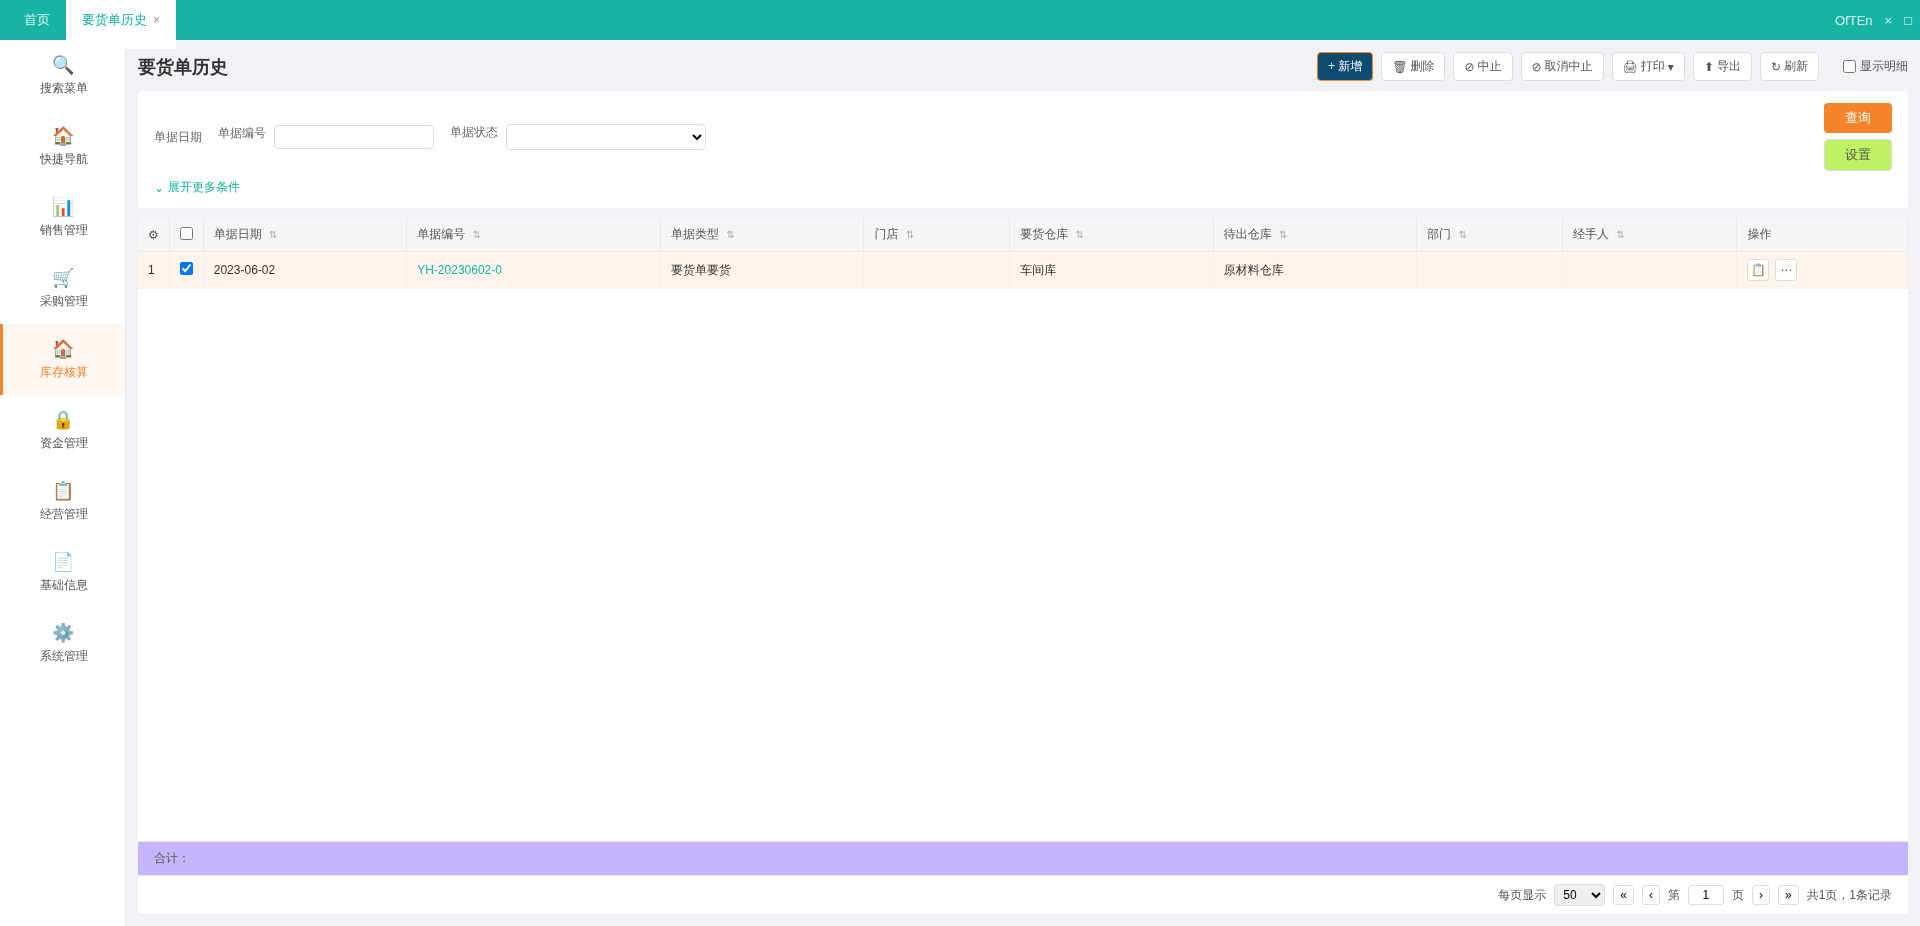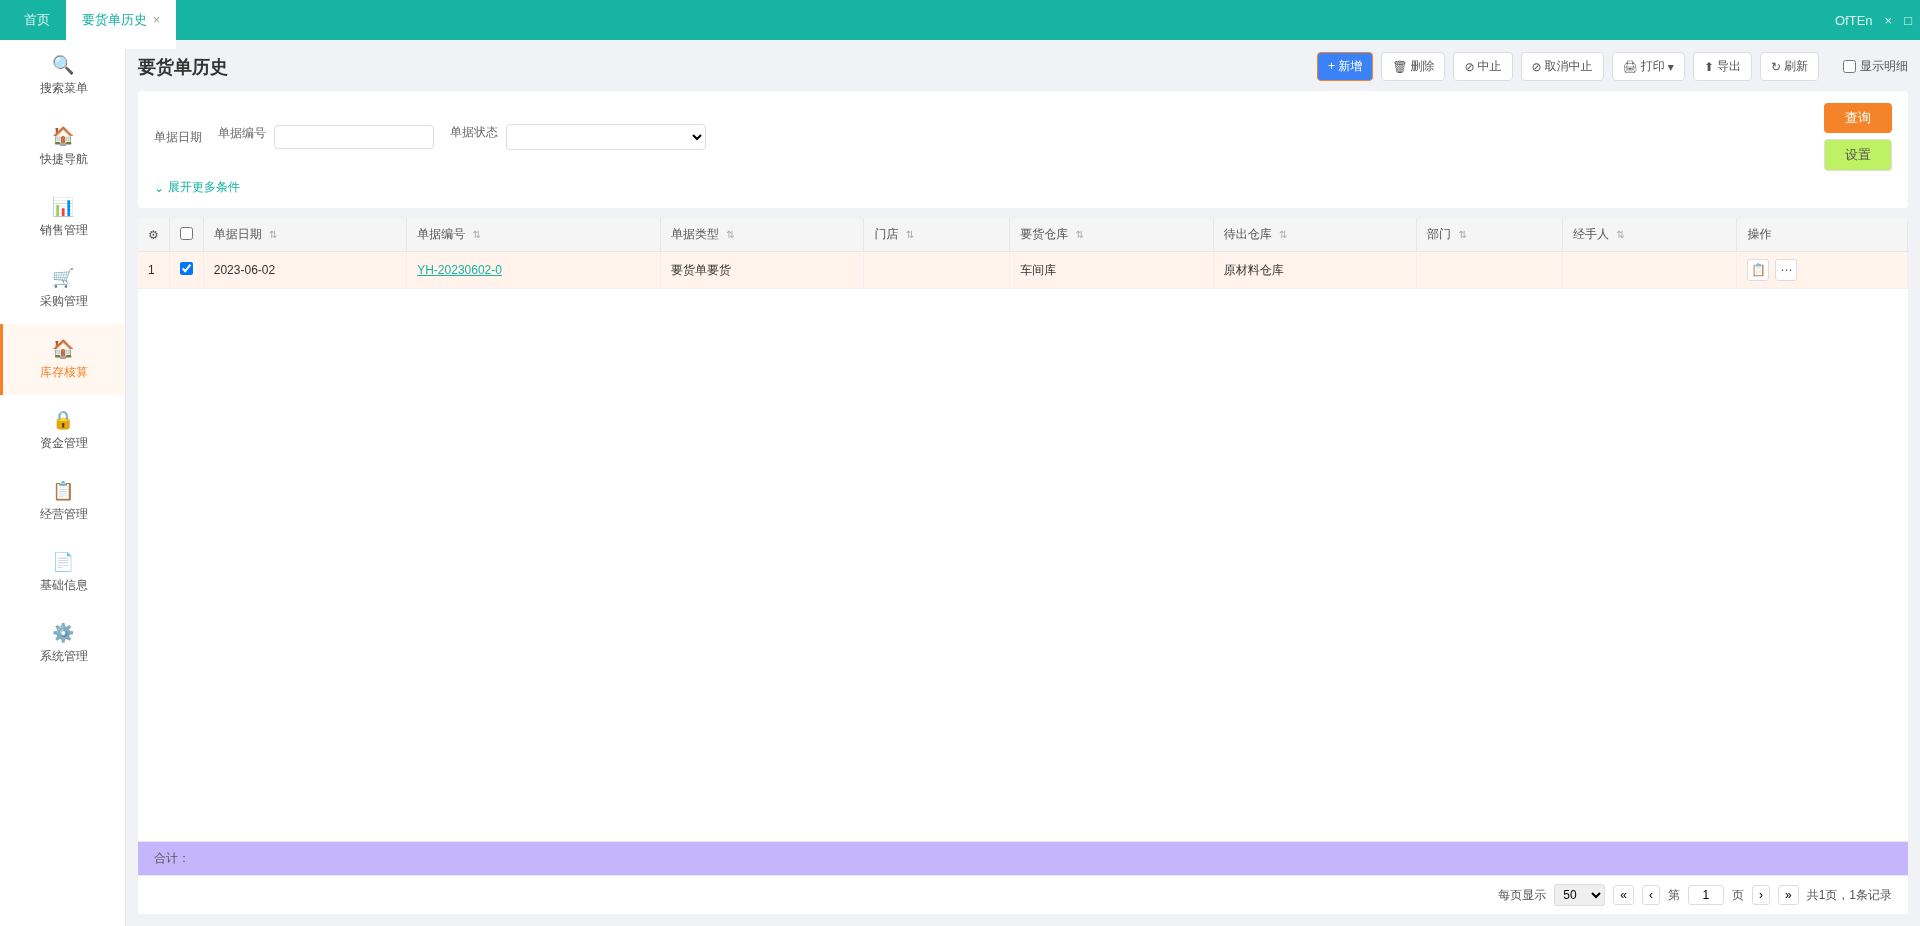--- a/index.html
+++ b/index.html
@@ -114,21 +114,21 @@
       gap: 3px;
       padding: 5px 10px;
       border: 1px solid #ddd;
       background: #fff;
       border-radius: 4px;
       cursor: pointer;
       font-size: 12px;
       color: #555;
     }
     .toolbar-btn.primary {
-      background: #3b82f6;
+      background: #0c4a6e;
       color: #fff;
       border-color: #f5832a;
     }
 
     
     .filter-area {
       background: #fff;
       border-radius: 4px;
       padding: 12px 16px;
       margin-bottom: 10px;
@@ -258,21 +258,20 @@
       border-bottom: 1px solid #f0f0f0;
     }
     .data-table tbody tr.selected { background: #fff3ec; }
     .data-table td {
       padding: 7px 10px;
       border-right: 1px solid #f0f0f0;
       white-space: nowrap;
     }
     .td-link {
       color: #17b3a3;
-      text-decoration: underline;
       cursor: pointer;
     }
     .row-actions {
       display: flex;
       gap: 6px;
     }
     .action-icon {
       width: 22px;
       height: 22px;
       border: 1px solid #ddd;

